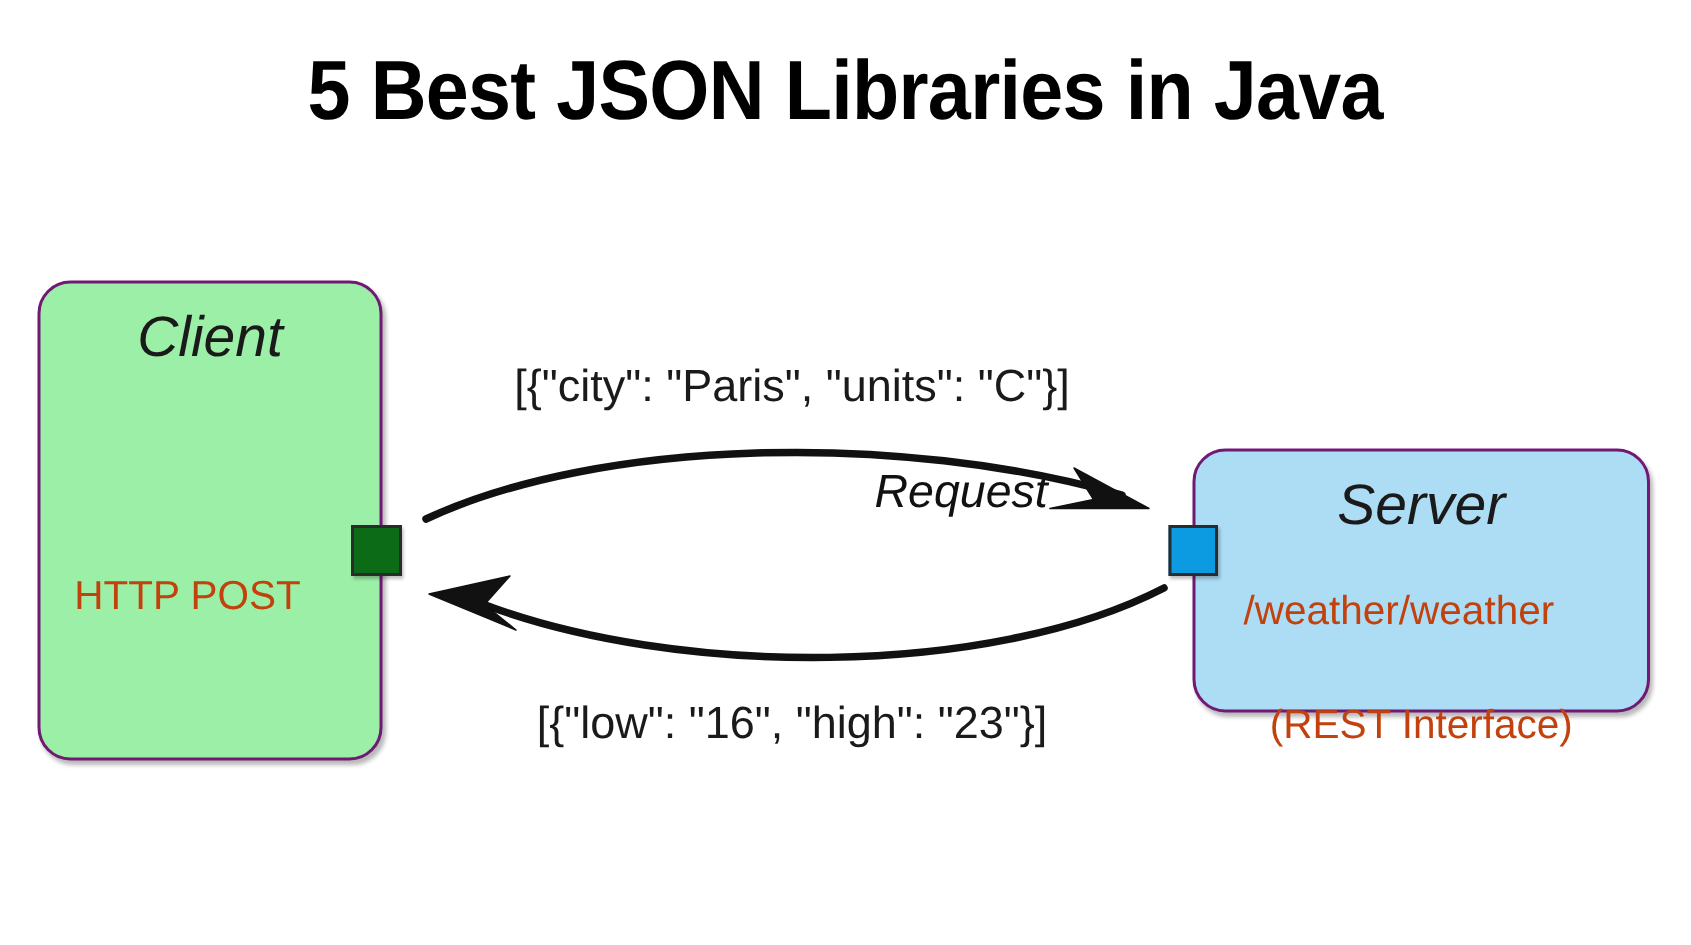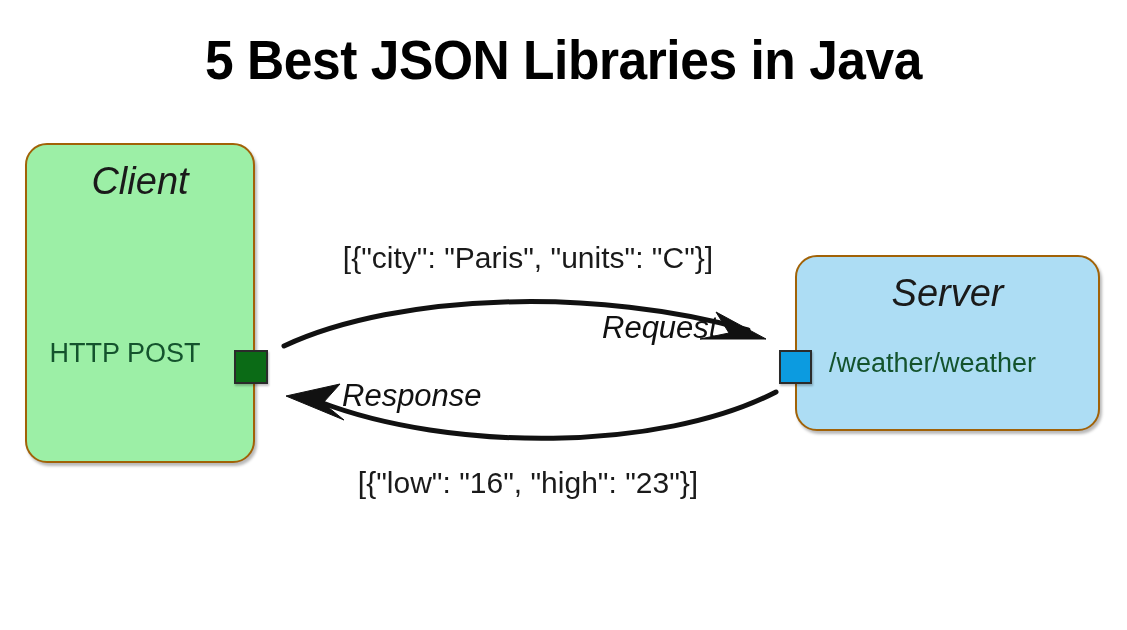--- a/index.html
+++ b/index.html
@@ -35,23 +35,24 @@
     color: #000000;
     transform: scaleX(0.92);
     transform-origin: center top;
     white-space: nowrap;
   }
 
   
   .node-box {
     position: absolute;
     box-sizing: border-box;
-    border: 2px solid #a16207;
+    border: 2px solid #701a75;
     border-radius: 22px;
     box-shadow: 2px 3px 3px rgba(0,0,0,0.28);
+    margin-top: 44px;
   }
   #client-box {
     left: 25px;
     top: 143px;
     width: 230px;
     height: 320px;
     background: #9CEFA6;
   }
   #server-box {
     left: 795px;
@@ -72,21 +73,21 @@
     color: #1a1a1a;
     white-space: nowrap;
   }
   #client-title { top: 14px; }
   #server-title { top: 14px; }
 
   .node-line {
     position: absolute;
     font-size: 27px;
     line-height: 32px;
-    color: #14532d;
+    color: #c2410c;
     white-space: nowrap;
   }
   #client-endpoint {
     left: 0;
     width: 196px;
     top: 192px;
     text-align: center;
   }
   #server-endpoint {
     left: 32px;
@@ -133,21 +134,21 @@
   }
 
   
   .flow-label {
     position: absolute;
     font-style: italic;
     color: #111111;
     white-space: nowrap;
   }
   #label-request {
-    left: 602px;
+    left: 583px;
     top: 310px;
     font-size: 31px;
     line-height: 36px;
   }
   #label-response {
     left: 342px;
     top: 378px;
     font-size: 31px;
     line-height: 36px;
   }
@@ -188,35 +189,35 @@
 
   <div id="client-box" class="node-box">
     <div id="client-title" class="node-title">Client</div>
     <div id="client-endpoint" class="node-line">HTTP POST</div>
   </div>
   <div id="client-port" class="port"></div>
 
   <div id="server-box" class="node-box">
     <div id="server-title" class="node-title">Server</div>
     <div id="server-endpoint" class="node-line">/weather/weather</div>
+    <div id="server-note" class="node-line">(REST Interface)</div>
   </div>
   <div id="server-port" class="port"></div>
 
   <svg id="arrow-layer" viewBox="0 0 1127 630">
 
     <g>
       <path d="M 284,346 C 400,292 600,288 748,330" fill="none" stroke="#111111" stroke-width="5" stroke-linecap="round"></path>
       <path d="M 766,339 L 716,312 L 729,333 L 700,339 Z" fill="#111111" stroke="#111111" stroke-width="1" stroke-linejoin="round"></path>
     </g>
 
     <g>
       <path d="M 776,392 C 660,452 450,452 320,402" fill="none" stroke="#111111" stroke-width="5" stroke-linecap="round"></path>
       <path d="M 286,396 L 340,384 L 323,403 L 344,420 Z" fill="#111111" stroke="#111111" stroke-width="1" stroke-linejoin="round"></path>
     </g>
   </svg>
 
   <div id="label-request" class="flow-label">Request</div>
-  <div id="label-response" class="flow-label">Response</div>
 
   <div id="payload-request" class="payload">[{"city": "Paris", "units": "C"}]</div>
   <div id="payload-response" class="payload">[{"low": "16", "high": "23"}]</div>
 
 </div>
 
 </body></html>

